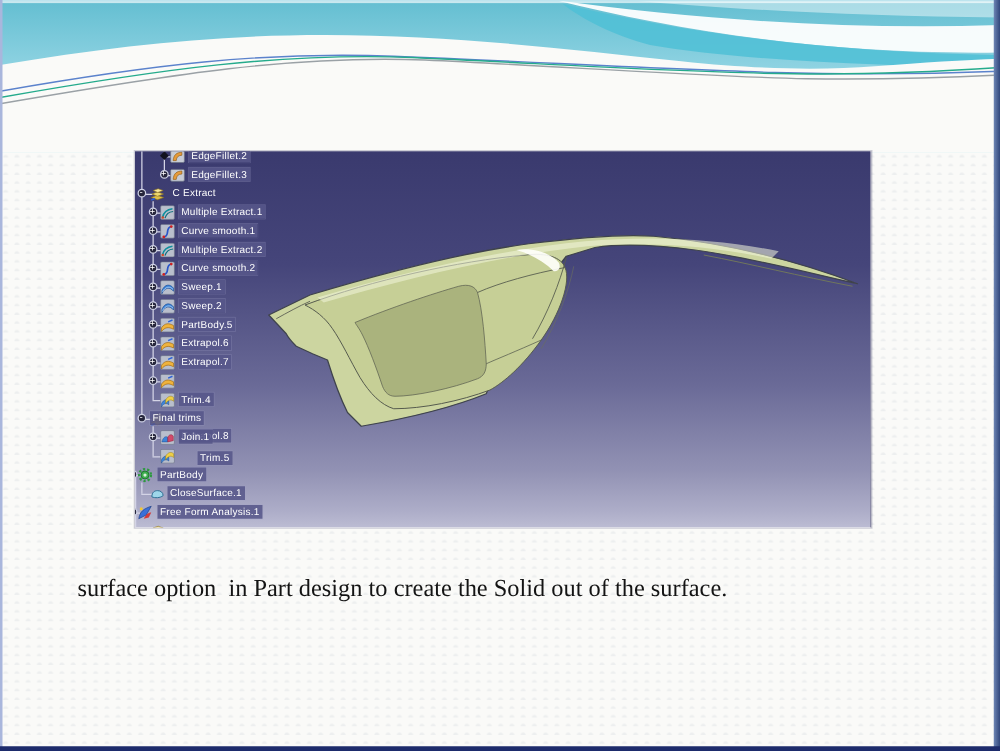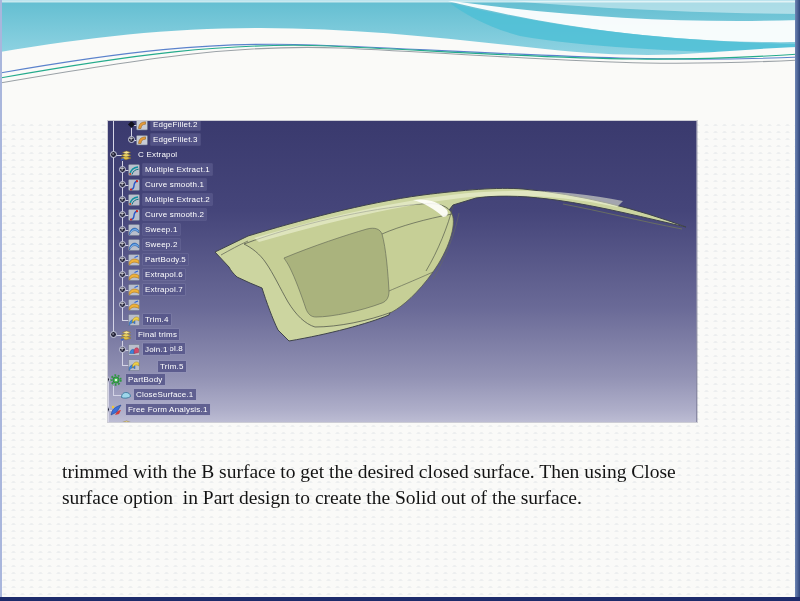--- a/index.html
+++ b/index.html
@@ -150,21 +150,21 @@
       </div>
       <div class="stub" style="left: 5px; top: 33.5px; width: 9px;"></div>
       <div class="expander" style="left: 1.5px; top: 30px;">-</div>
       <svg class="tree-icon" viewBox="0 0 12 12" style="left: 12px; top: 27.5px;">
         <path d="M1,9 L5.5,7.2 L11,9 L6,10.8 Z" fill="#dfc04a" stroke="#8f731c" stroke-width=".5"></path>
         <path d="M1.5,6.2 L6,4.5 L10.8,6.2 L6,8 Z" fill="#edd76e" stroke="#8f731c" stroke-width=".5"></path>
         <path d="M2.5,3.4 L6.5,2 L10.5,3.4 L6.2,5 Z" fill="#f7e79c" stroke="#8f731c" stroke-width=".5"></path>
         <path d="M1,11 L4,9.8" stroke="#2b62d8" stroke-width="1.2"></path>
       </svg>
       <div class="tree-row" style="left: 28px; top: 26px;">
-        <span class="tree-label">C Extrapol</span>
+        <span class="tree-label">C Extract</span>
       </div>
       <div class="stub" style="left: 14px; top: 48.5px; width: 8px;"></div>
       <div class="expander" style="left: 10.5px; top: 45px;">+</div>
       <svg class="tree-icon" viewBox="0 0 12 12" style="left: 20px; top: 42.5px;">
         <rect x=".5" y=".5" width="11" height="11" rx="1" fill="#b9bfcc" stroke="#6b7286" stroke-width=".5"></rect>
         <path d="M2,10 C3,5 6,3.5 10,3" fill="none" stroke="#0e8f9e" stroke-width="1.3"></path>
         <path d="M4,10.5 C5,7 7.5,5.5 10.5,5.2" fill="none" stroke="#0c6f7c" stroke-width="1"></path>
         <circle cx="2.2" cy="10" r="1" fill="#d24a2a"></circle>
       </svg>
       <div class="tree-row" style="left: 35px; top: 41px;">
@@ -273,21 +273,21 @@
         <span class="tree-label hl">Trim.4</span>
       </div>
       <div class="stub" style="left: 5px; top: 213.5px; width: 9px;"></div>
       <div class="expander" style="left: 1.5px; top: 210px;">-</div>
       <svg class="tree-icon" viewBox="0 0 12 12" style="left: 12px; top: 207.5px;">
         <path d="M1,9 L5.5,7.2 L11,9 L6,10.8 Z" fill="#dfc04a" stroke="#8f731c" stroke-width=".5"></path>
         <path d="M1.5,6.2 L6,4.5 L10.8,6.2 L6,8 Z" fill="#edd76e" stroke="#8f731c" stroke-width=".5"></path>
         <path d="M2.5,3.4 L6.5,2 L10.5,3.4 L6.2,5 Z" fill="#f7e79c" stroke="#8f731c" stroke-width=".5"></path>
         <path d="M1,11 L4,9.8" stroke="#2b62d8" stroke-width="1.2"></path>
       </svg>
-      <div class="tree-row" style="left: 28px; top: 206px;">
+      <div class="tree-row" style="left: 12px; top: 206px;">
         <span class="tree-label hl">Final trims</span>
       </div>
       <div class="stub" style="left: 14px; top: 228.5px; width: 8px;"></div>
       <div class="expander" style="left: 10.5px; top: 225px;">+</div>
       <svg class="tree-icon" viewBox="0 0 12 12" style="left: 20px; top: 222.5px;">
         <rect x=".5" y=".5" width="11" height="11" rx="1" fill="#b9bfcc" stroke="#6b7286" stroke-width=".5"></rect>
         <path d="M1.5,9.5 C2.5,5.5 5,4.5 6.2,6 L6.2,9.5 Z" fill="#3c85d8" stroke="#1c4a90" stroke-width=".4"></path>
         <path d="M6.2,6 C7,3.5 9.5,3 10.6,5 L10.6,8.5 L6.2,9.5 Z" fill="#d24a6a" stroke="#8a1a3a" stroke-width=".4"></path>
       </svg>
       <div class="tree-row" style="left: 35px; top: 221px;">
@@ -332,20 +332,19 @@
       <svg class="tree-icon" viewBox="0 0 12 12" style="left: 12px; top: 297.5px;">
         <path d="M1,9 L5.5,7.2 L11,9 L6,10.8 Z" fill="#dfc04a" stroke="#8f731c" stroke-width=".5"></path>
         <path d="M1.5,6.2 L6,4.5 L10.8,6.2 L6,8 Z" fill="#edd76e" stroke="#8f731c" stroke-width=".5"></path>
         <path d="M2.5,3.4 L6.5,2 L10.5,3.4 L6.2,5 Z" fill="#f7e79c" stroke="#8f731c" stroke-width=".5"></path>
         <path d="M1,11 L4,9.8" stroke="#2b62d8" stroke-width="1.2"></path>
       </svg>
     </div>
 </div>
 
 <div class="caption">
-  <div>trimmed with the B surface to get the desired closed surface. Then using Close</div>
   <div>surface option  in Part design to create the Solid out of the surface.</div>
 </div>
 
 <div class="edge edge-top"></div>
 <div class="edge edge-left"></div>
 <div class="edge edge-right"></div>
 <div class="edge edge-bottom"></div>
 
 </body></html>

